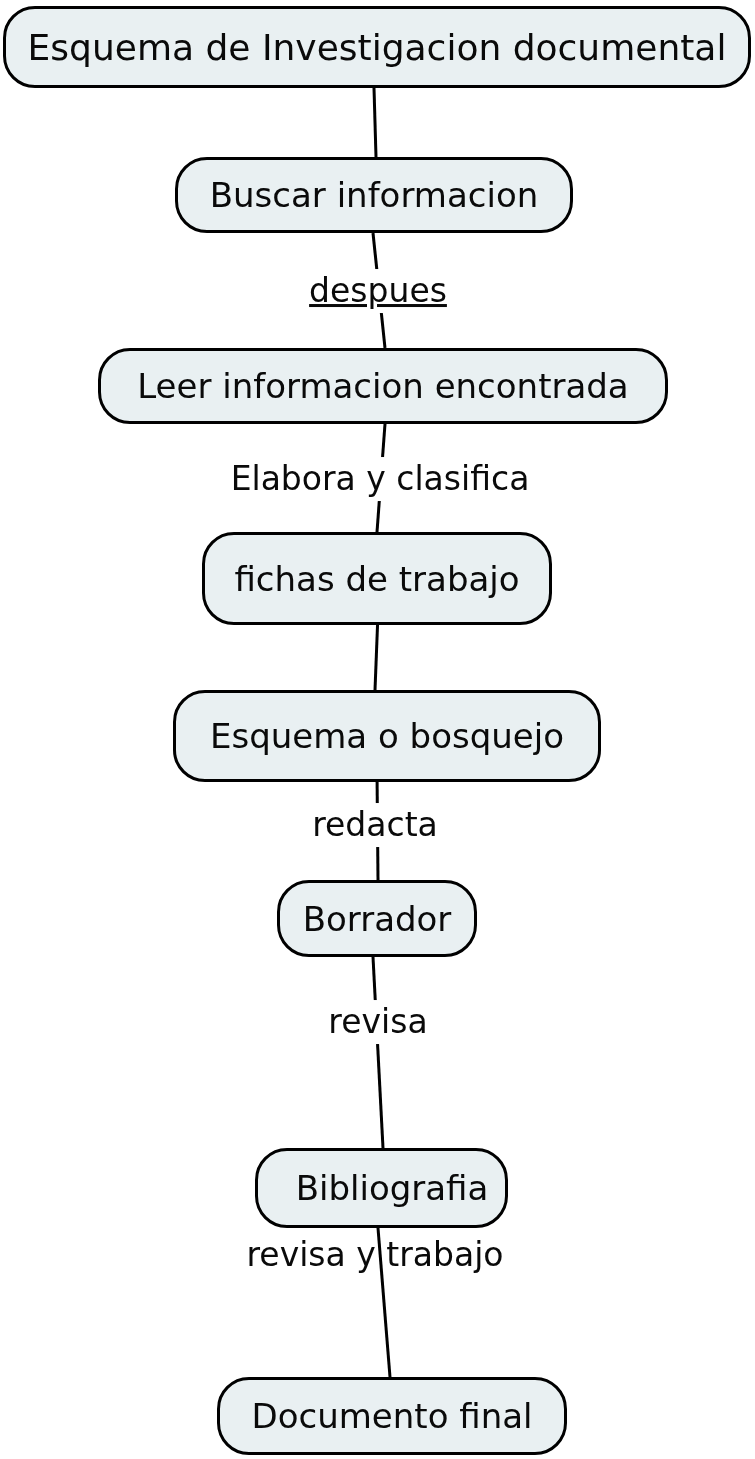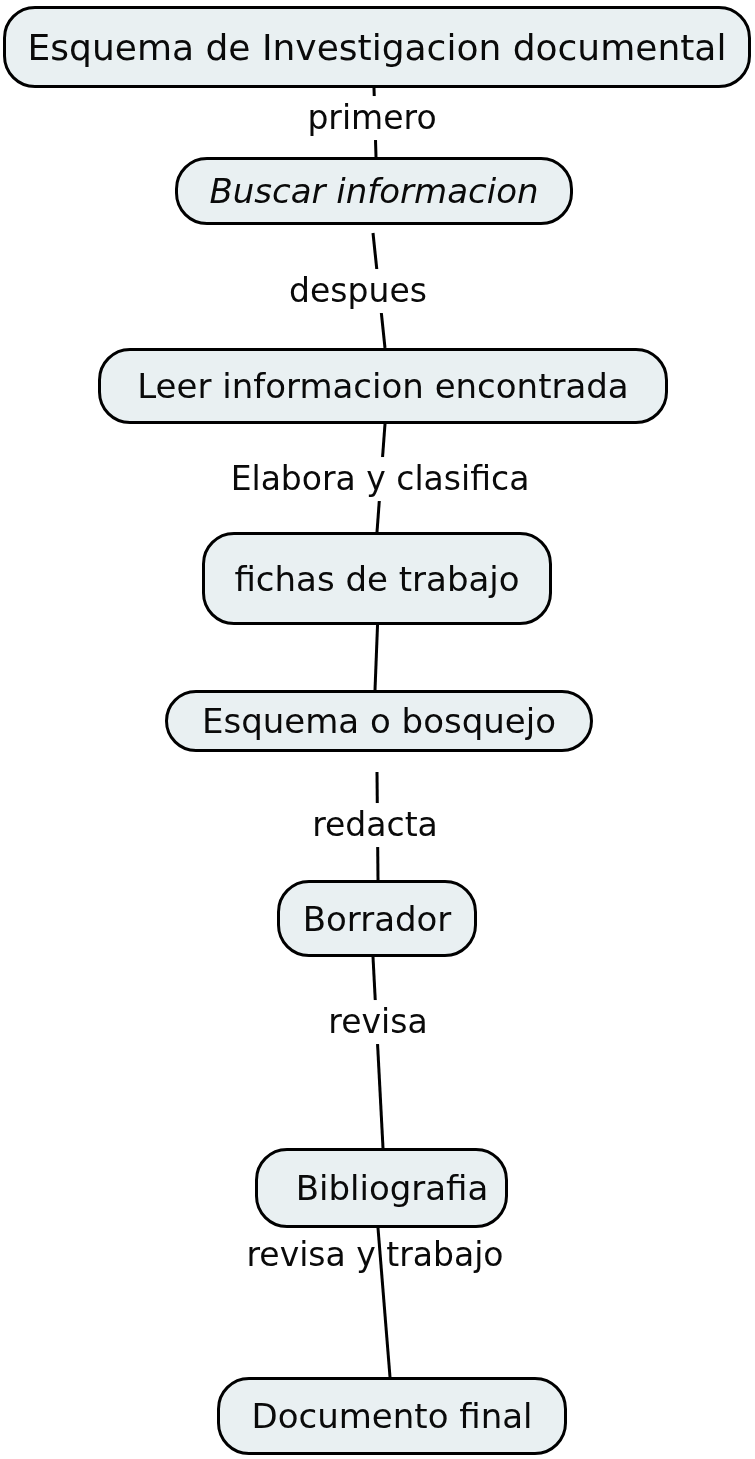--- a/index.html
+++ b/index.html
@@ -47,30 +47,30 @@
     white-space: nowrap;
     z-index: 3;
     line-height: 1.15;
   }
   .edge-label.masked {
     background: #ffffff;
     padding: 3px 7px;
   }
   
   .n1 { left: 3px;   top: 6px;    width: 748px; height: 82px; }
-  .n2 { left: 175px; top: 157px;  width: 398px; height: 68px; font-style: italic; }
+  .n2 { left: 175px; top: 157px;  width: 398px; height: 76px; }
   .n3 { left: 98px;  top: 348px;  width: 570px; height: 76px; }
   .n4 { left: 202px; top: 532px;  width: 350px; height: 93px; }
-  .n5 { left: 165px; top: 690px;  width: 428px; height: 62px; }
+  .n5 { left: 173px; top: 690px;  width: 428px; height: 92px; }
   .n6 { left: 277px; top: 880px;  width: 200px; height: 77px; }
   .n7 { left: 255px; top: 1148px; width: 253px; height: 80px; padding-left: 21px; }
   .n8 { left: 217px; top: 1377px; width: 350px; height: 78px; }
   
   .l1 { left: 372px; top: 118px; }
-  .l2 { left: 358px; top: 291px; }
+  .l2 { left: 378px; top: 291px; text-decoration: underline; }
   .l3 { left: 380px; top: 479px; }
   .l4 { left: 378px; top: 652px; }
   .l5 { left: 375px; top: 825px; }
   .l6 { left: 378px; top: 1022px; }
   .l7 { left: 375px; top: 1255px; }
 </style>
 </head>
 <body>
 
 <div class="canvas">
@@ -87,20 +87,19 @@
 
   <div class="node title n1">Esquema de Investigacion documental</div>
   <div class="node n2">Buscar informacion</div>
   <div class="node n3">Leer informacion encontrada</div>
   <div class="node n4">fichas de trabajo</div>
   <div class="node n5">Esquema o bosquejo</div>
   <div class="node n6">Borrador</div>
   <div class="node n7">Bibliografia</div>
   <div class="node n8">Documento final</div>
 
-  <div class="edge-label masked l1">primero</div>
   <div class="edge-label masked l2">despues</div>
   <div class="edge-label masked l3">Elabora y clasifica</div>
   <div class="edge-label masked l5">redacta</div>
   <div class="edge-label masked l6">revisa</div>
   <div class="edge-label l7">revisa y trabajo</div>
 
 </div>
 
 </body></html>

